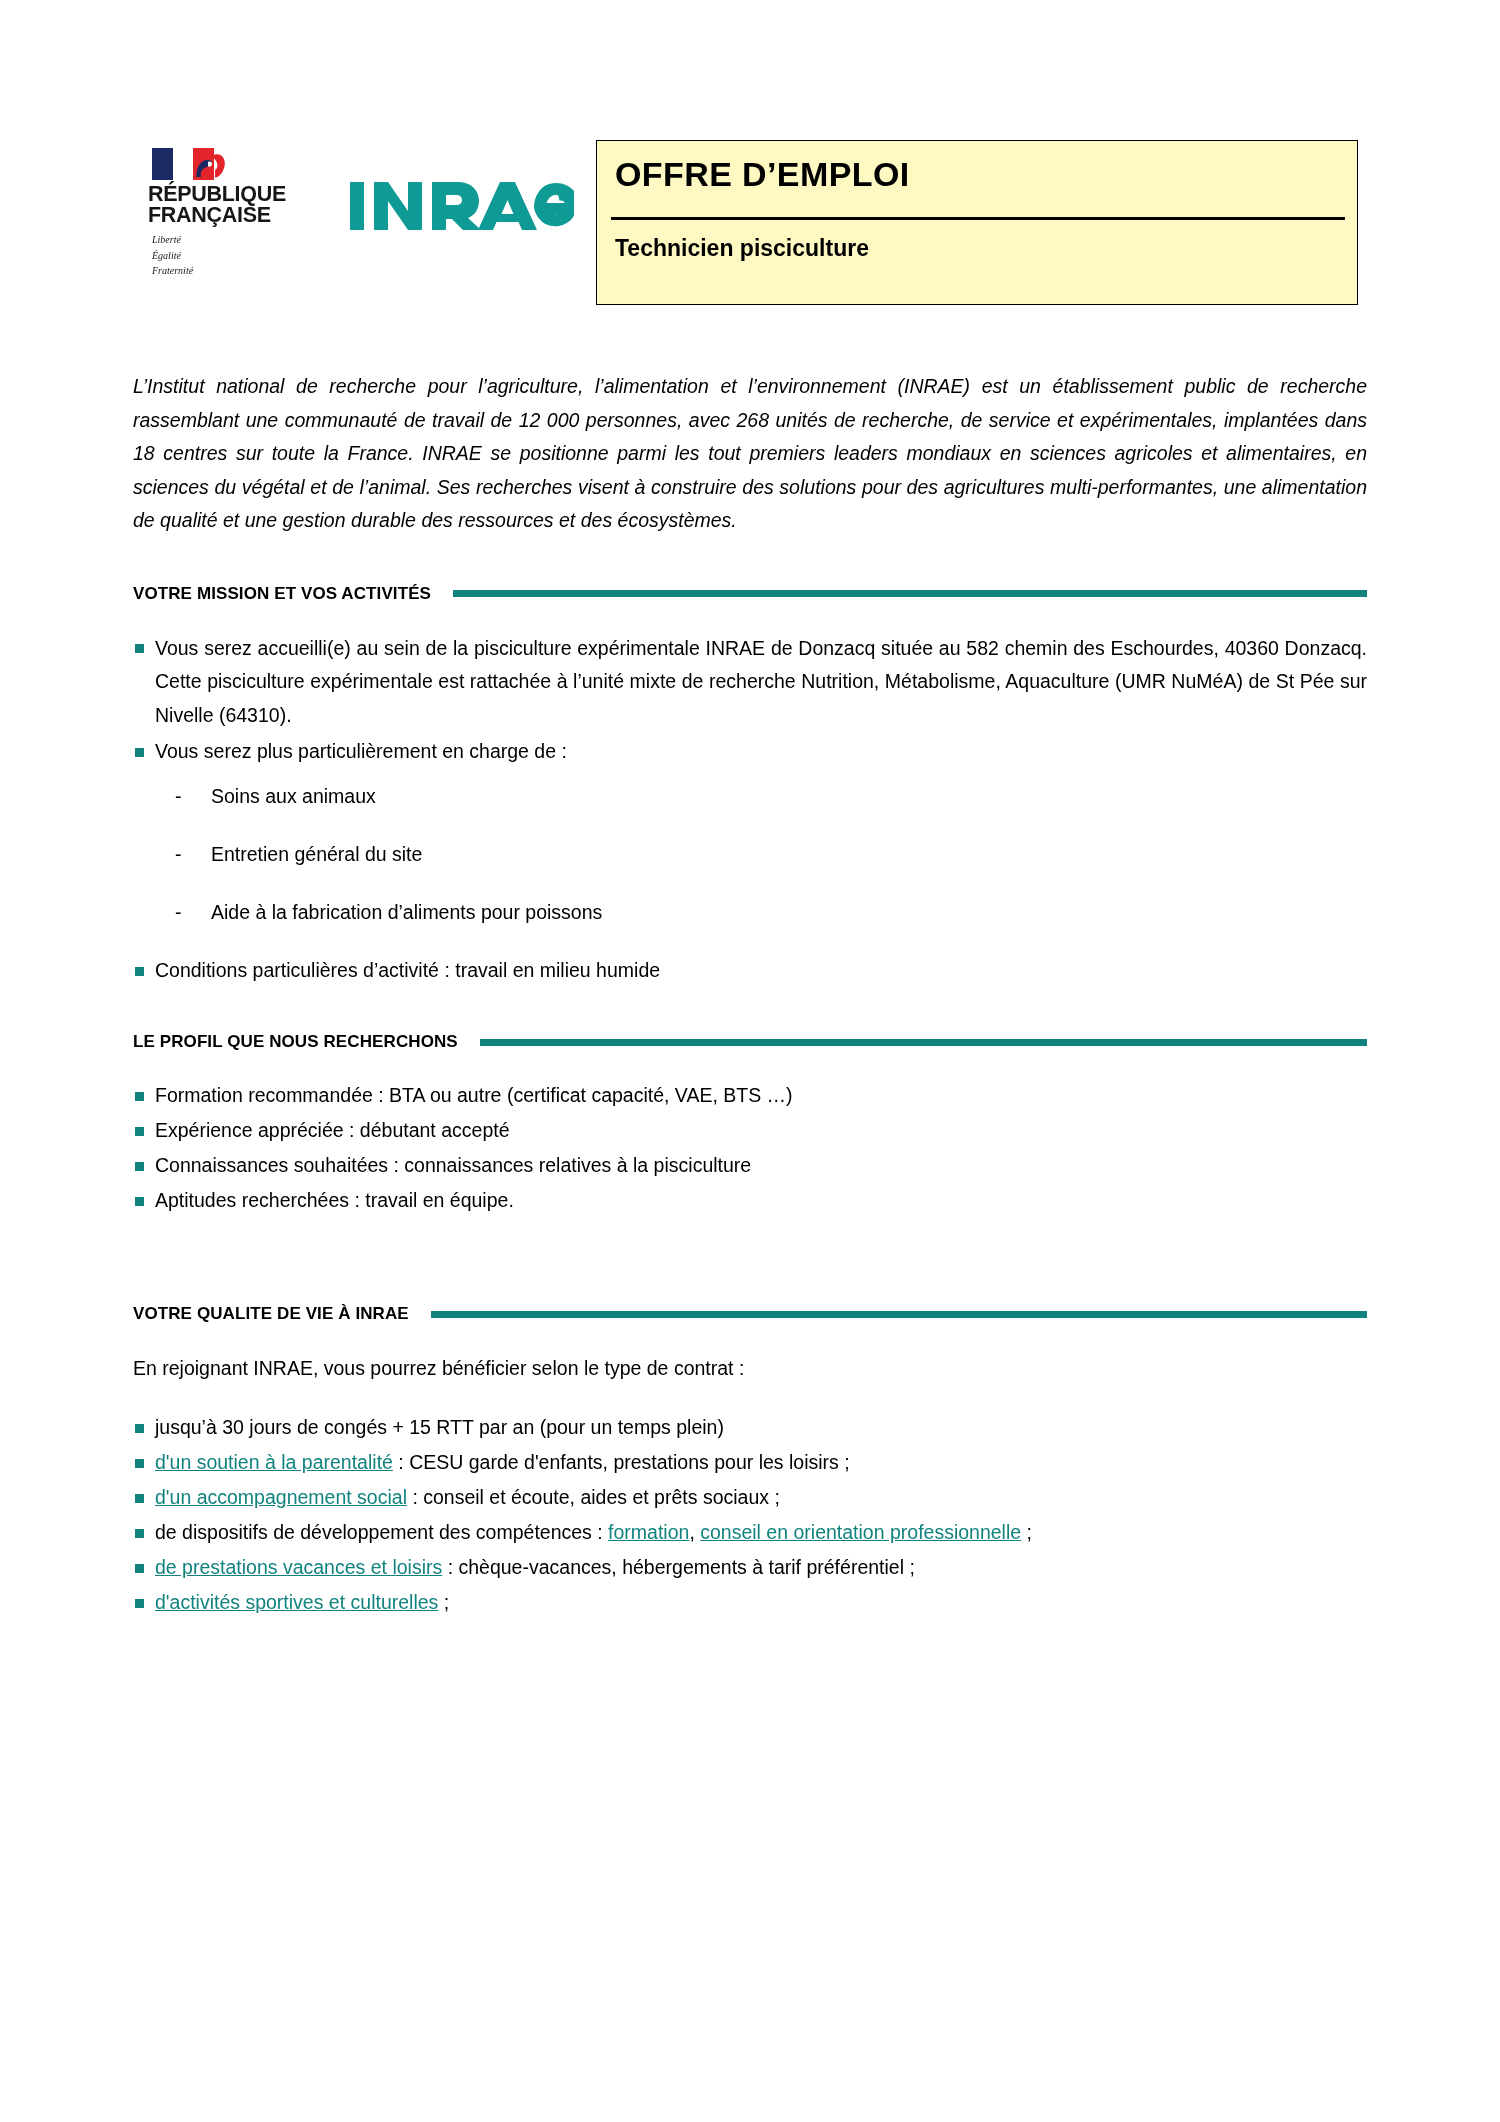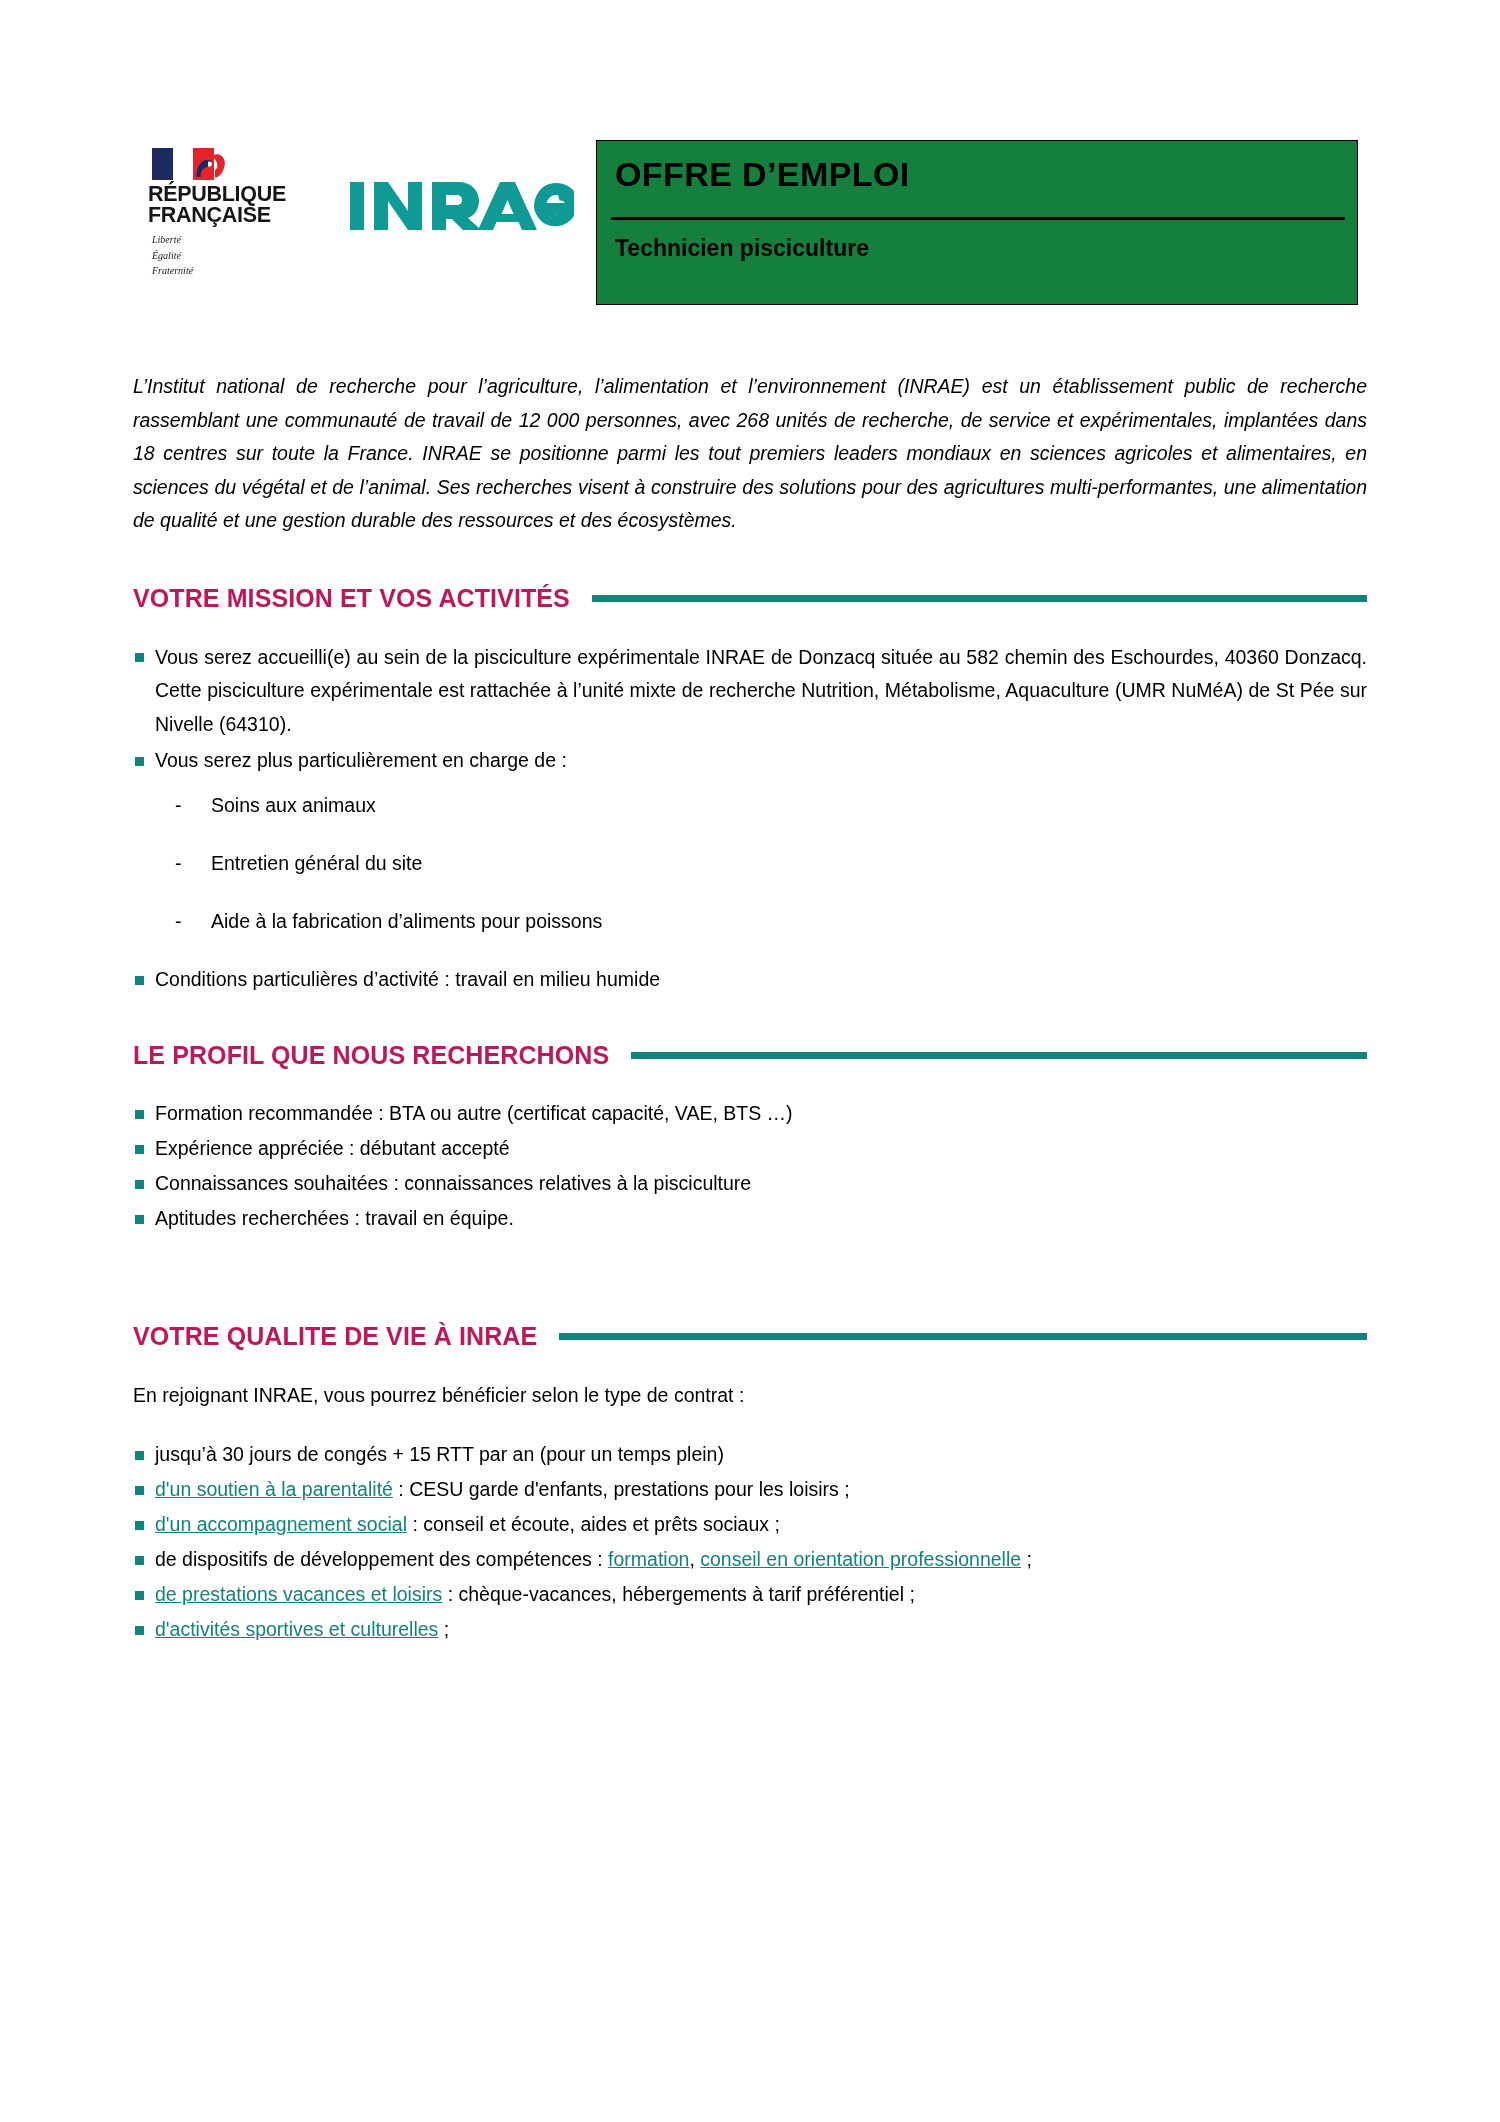--- a/index.html
+++ b/index.html
@@ -86,21 +86,21 @@
   .inrae-logo svg { display: block; }
 
   .title-box {
     position: absolute;
     left: 580px;
     top: 140px;
     width: 762px;
     height: 165px;
     border: 1.5px solid #000000;
     box-sizing: border-box;
-    background: #15803d;
+    background: #fef9c3;
   }
   .title-main {
     position: absolute;
     left: 18px;
     top: 14px;
     font-family: "Liberation Sans", sans-serif;
     font-weight: bold;
     font-size: 34px;
     letter-spacing: 0.4px;
     color: #000000;
@@ -146,24 +146,24 @@
 
   .section-head {
     display: flex;
     align-items: center;
     margin-top: 46px;
     margin-bottom: 28px;
   }
   .section-head .label {
     font-family: "Liberation Sans", sans-serif;
     font-weight: bold;
-    font-size: 25px;
+    font-size: 17px;
     letter-spacing: 0.1px;
     white-space: nowrap;
-    color: #be185d;
+    color: #000000;
   }
   .section-head .bar {
     flex: 1 1 auto;
     height: 7px;
     background: #11837f;
     margin-left: 22px;
   }
 
   ul.bullets {
     list-style: none;

